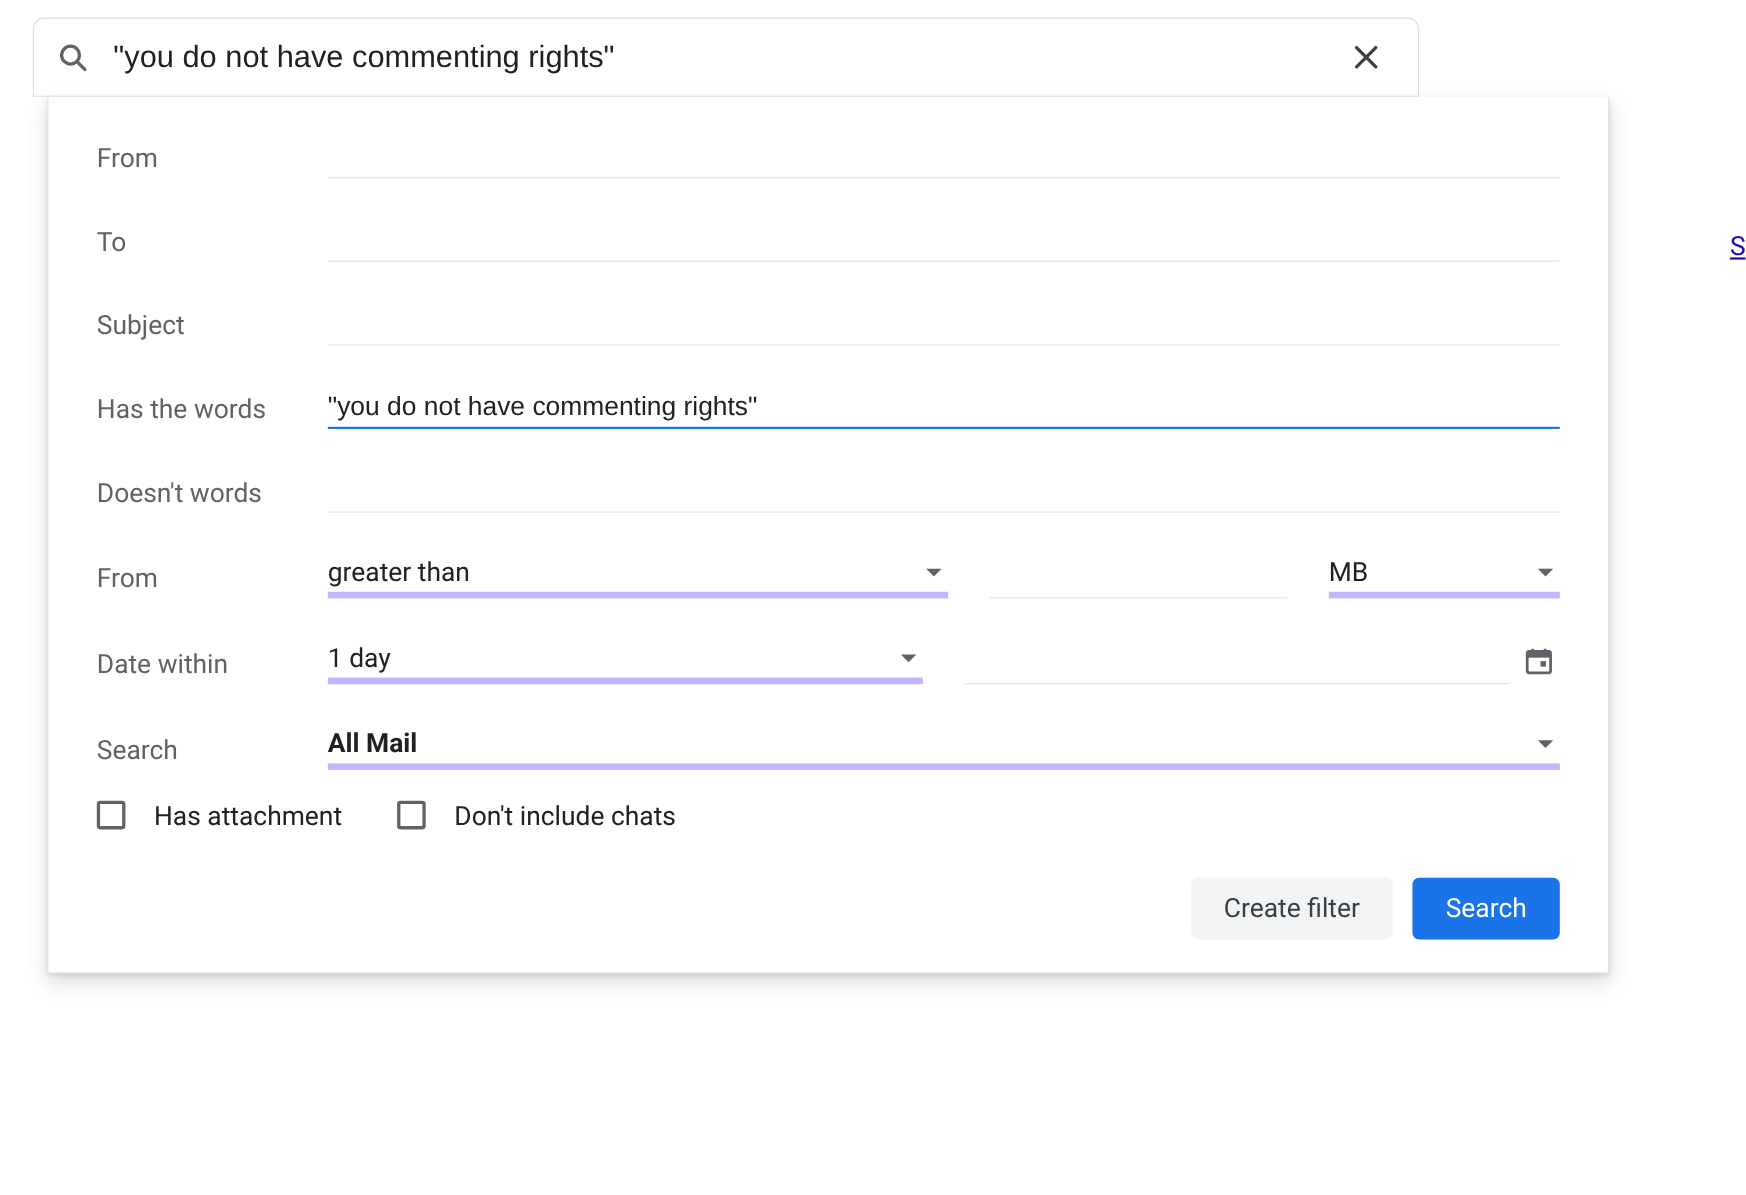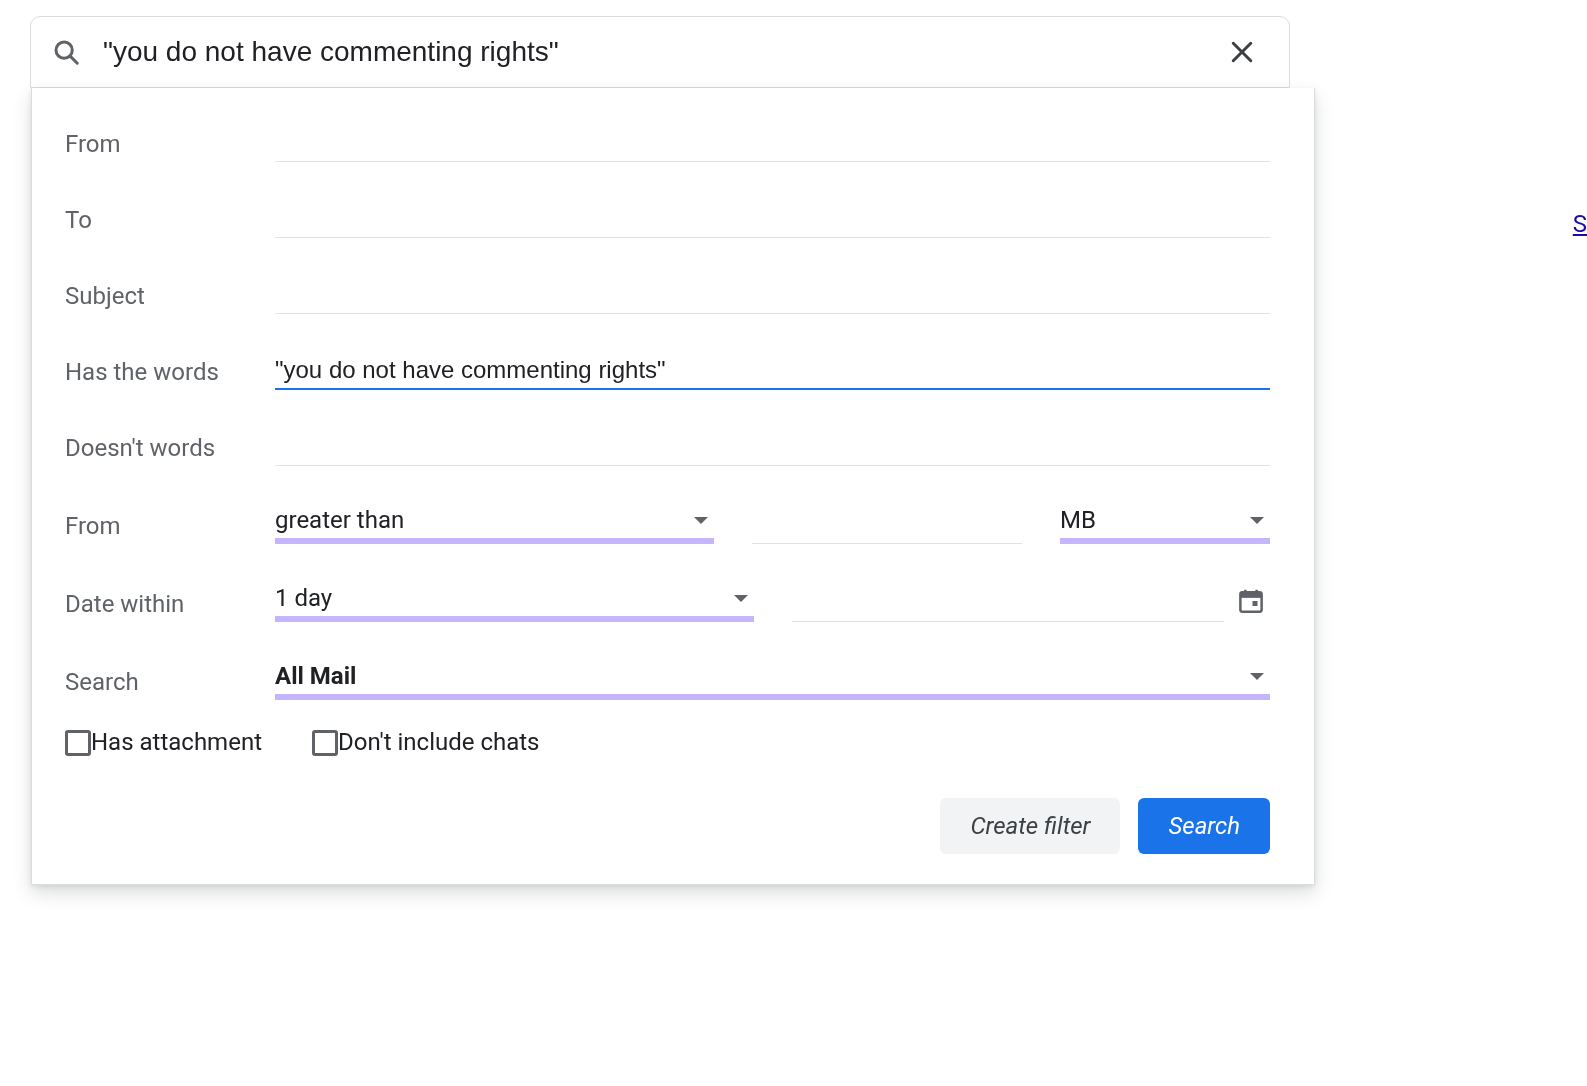--- a/index.html
+++ b/index.html
@@ -34,28 +34,28 @@
     font-size: 28px;
     padding: 0 22px;
     color: #202124;
     background: transparent;
   }
   .close-btn {
     background: none; border: none; padding: 6px; cursor: pointer;
     display: flex; align-items: center; justify-content: center;
   }
   .panel {
-    width: 1284px;
+    width: 1420px;
     border: 1px solid #dadce0;
     border-top: none;
     border-radius: 0 0 2px 2px;
     box-shadow: 0 8px 18px rgba(60,64,67,0.18), 0 2px 4px rgba(60,64,67,0.10);
-    padding: 34px 44px 30px 33px;
-    background: #fff;
-    margin-left: 3px;
+    padding: 34px 44px 30px 44px;
+    background: #fff;
+    margin-left: 15px;
   }
   .row {
     display: flex;
     align-items: flex-end;
     margin-bottom: 36px;
     min-height: 40px;
   }
   .row:last-of-type { margin-bottom: 0; }
   .label {
     width: 210px;
@@ -112,21 +112,22 @@
     background: none; border: none; padding: 0 4px 2px 12px; cursor: pointer;
   }
   .check-row {
     display: flex;
     align-items: center;
     gap: 50px;
     margin-top: 6px;
     margin-bottom: 42px;
   }
   .check {
-    display: flex; align-items: flex-end;
+    display: flex; align-items: flex-start;
+    gap: 26px;
     cursor: pointer;
   }
   .checkbox {
     width: 26px; height: 26px;
     border: 3px solid #5f6368;
     border-radius: 3px;
     background: #fff;
   }
   .check-label { font-size: 24px; color: #202124; }
   .footer {
@@ -134,21 +135,20 @@
     justify-content: flex-end;
     gap: 18px;
   }
   .btn {
     font-size: 24px;
     padding: 14px 30px;
     border-radius: 6px;
     border: none;
     cursor: pointer;
     font-family: inherit;
-    font-style: italic;
   }
   .btn-secondary {
     background: #f1f3f4;
     color: #3c4043;
   }
   .btn-primary {
     background: #1a73e8;
     color: #fff;
   }
   .peek-link {

